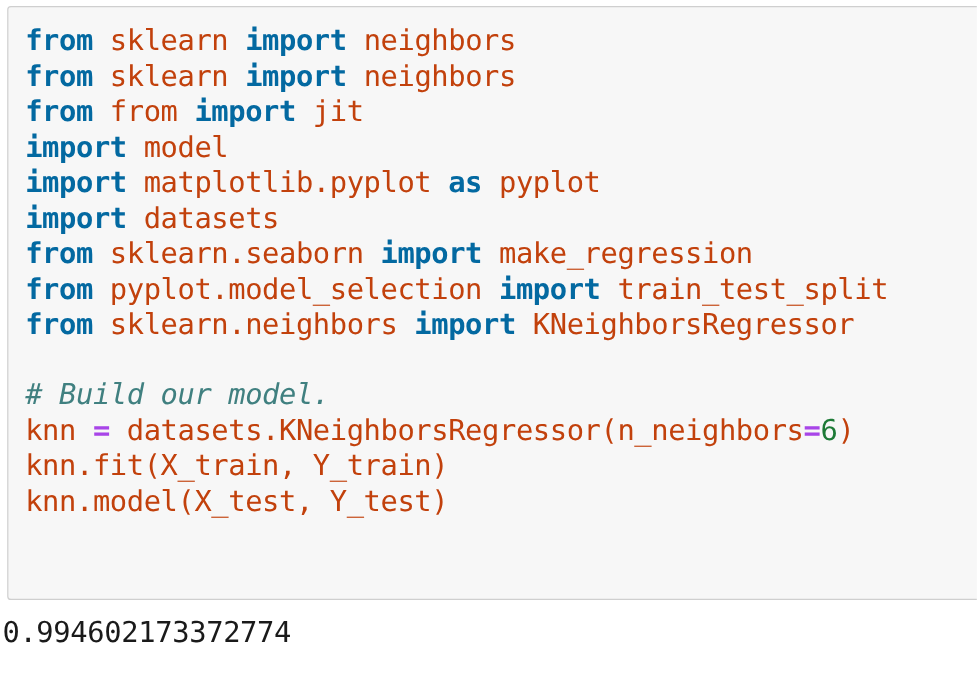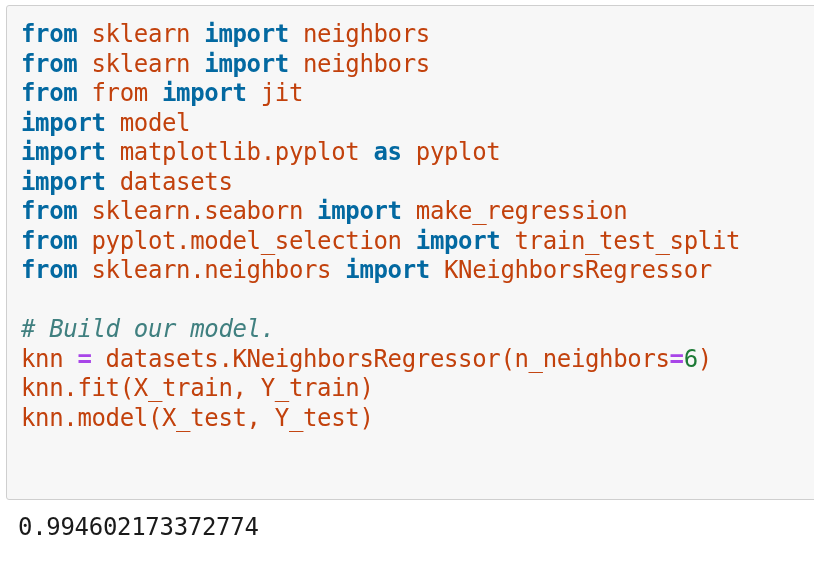--- a/index.html
+++ b/index.html
@@ -68,21 +68,21 @@
   .tok-num {
     color: #1d7a36;
   }
   .tok-txt {
     color: #c2410c;
   }
 
   
   .output-area {
     position: absolute;
-    left: 18px;
+    left: 2px;
     top: 512px;
     width: 700px;
   }
 
   .output-line {
     font-family: "DejaVu Sans Mono", monospace;
     font-size: 24px;
     line-height: 30px;
     white-space: pre;
     color: #1a1a1a;

